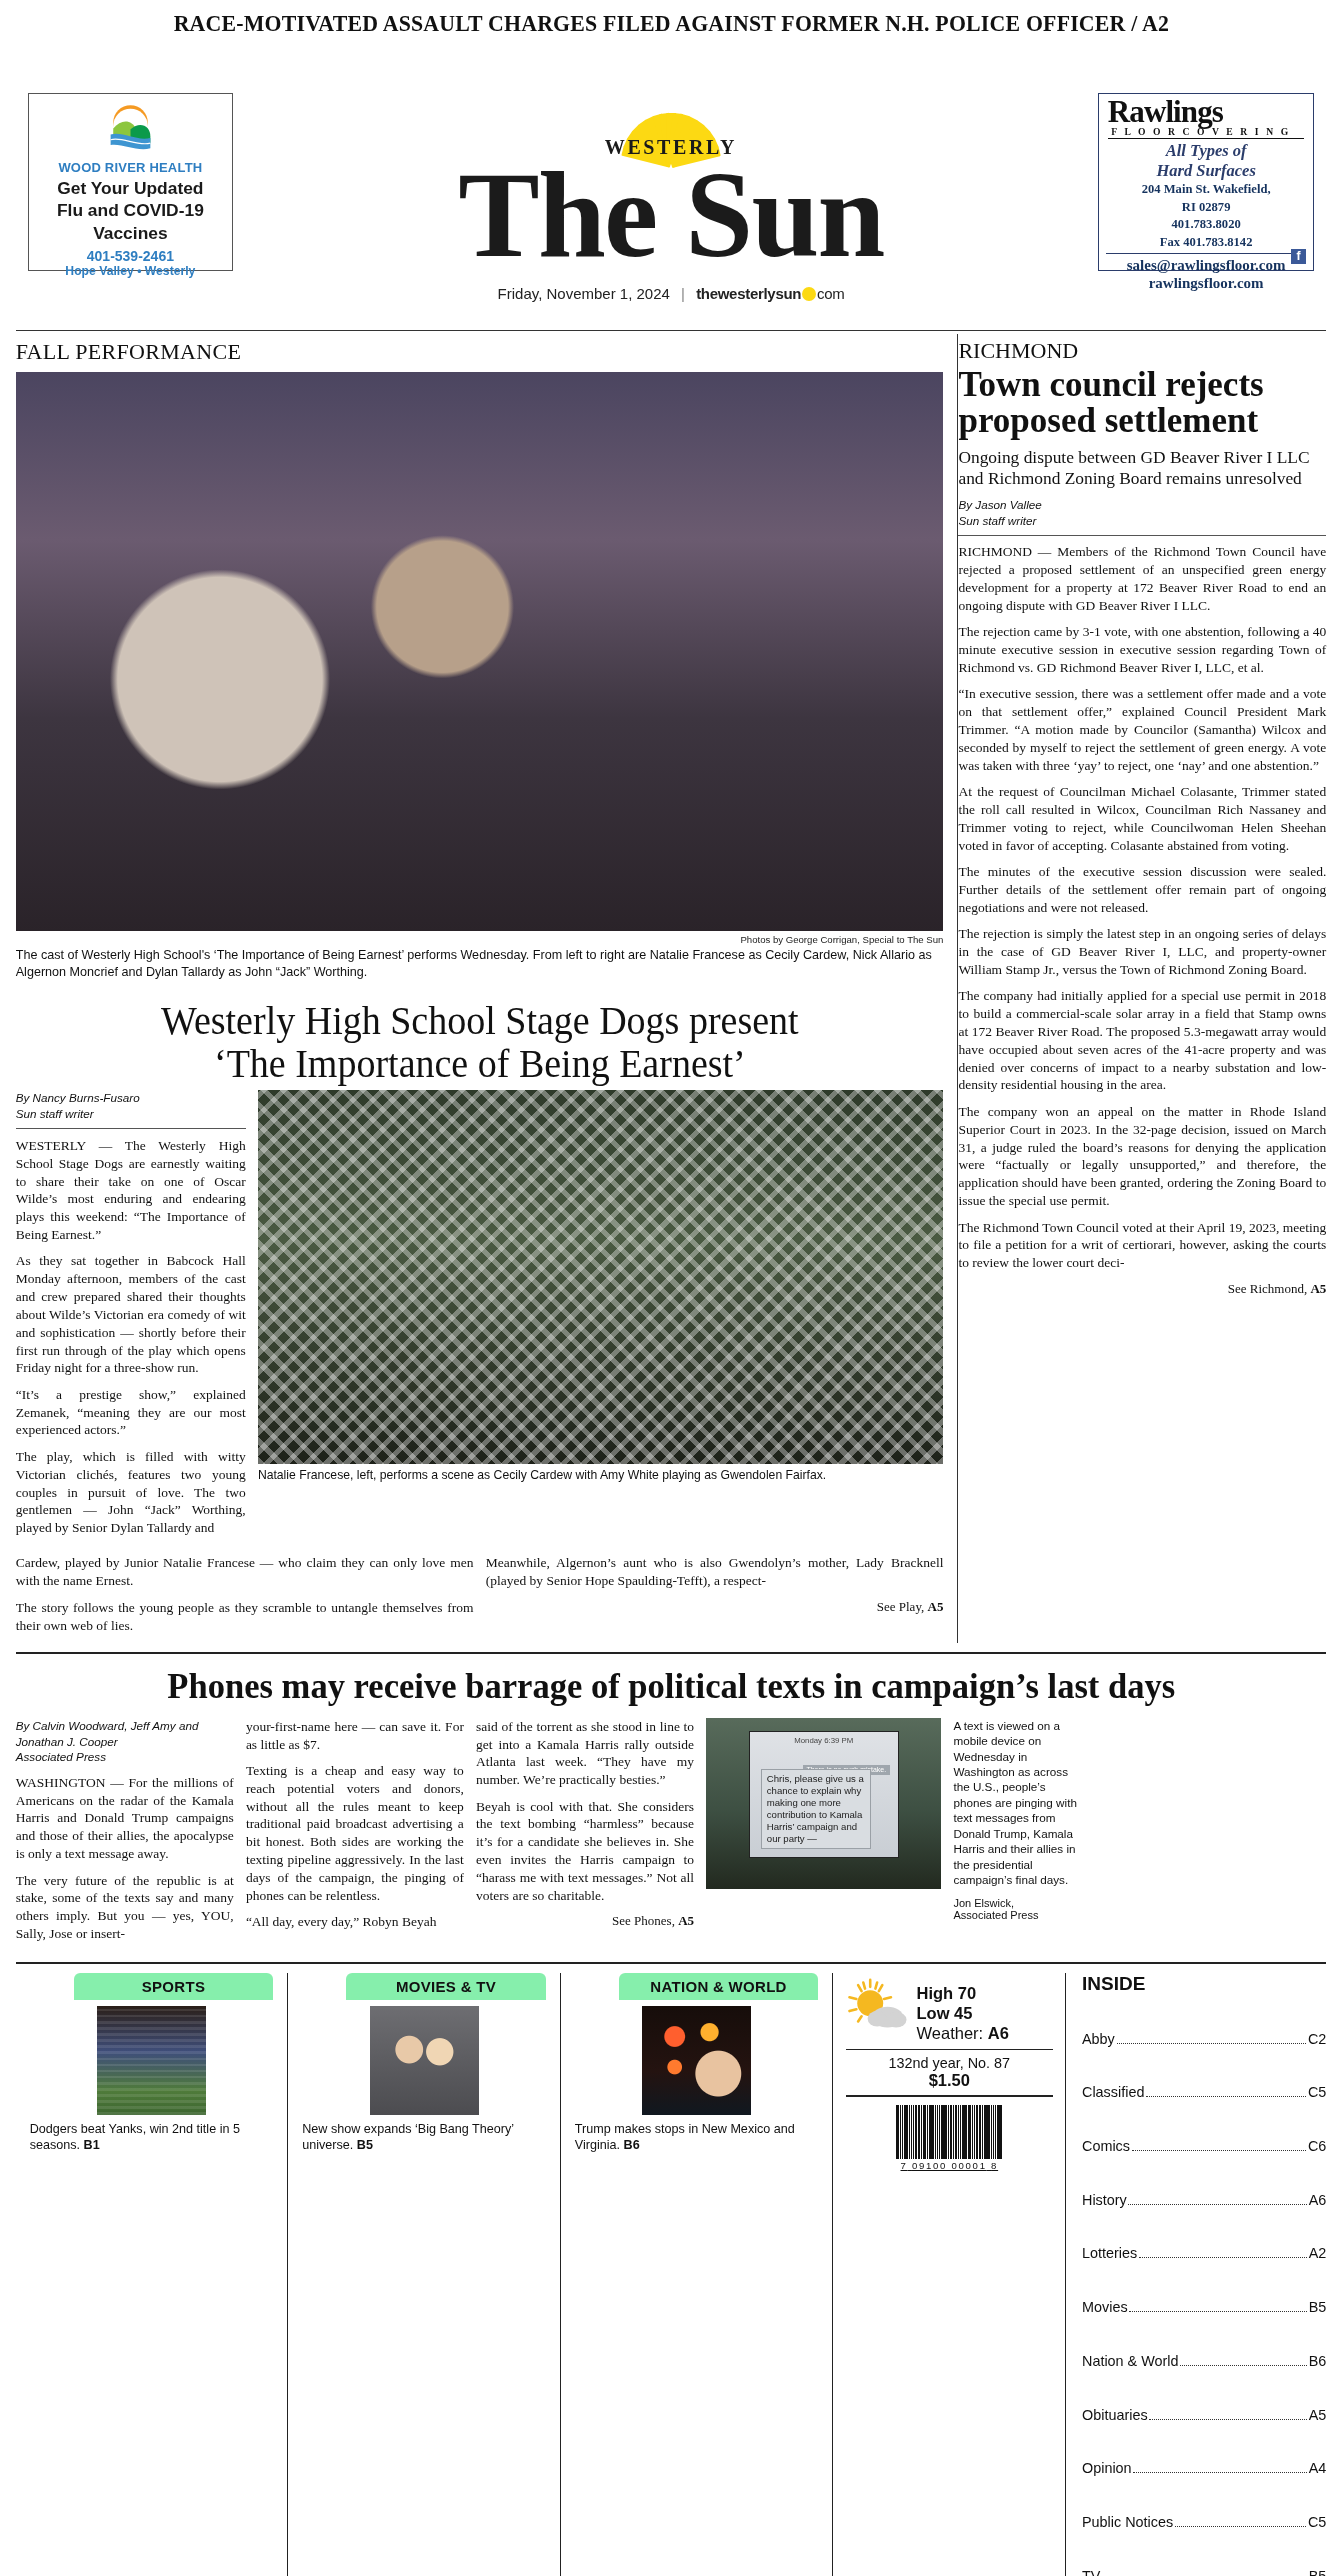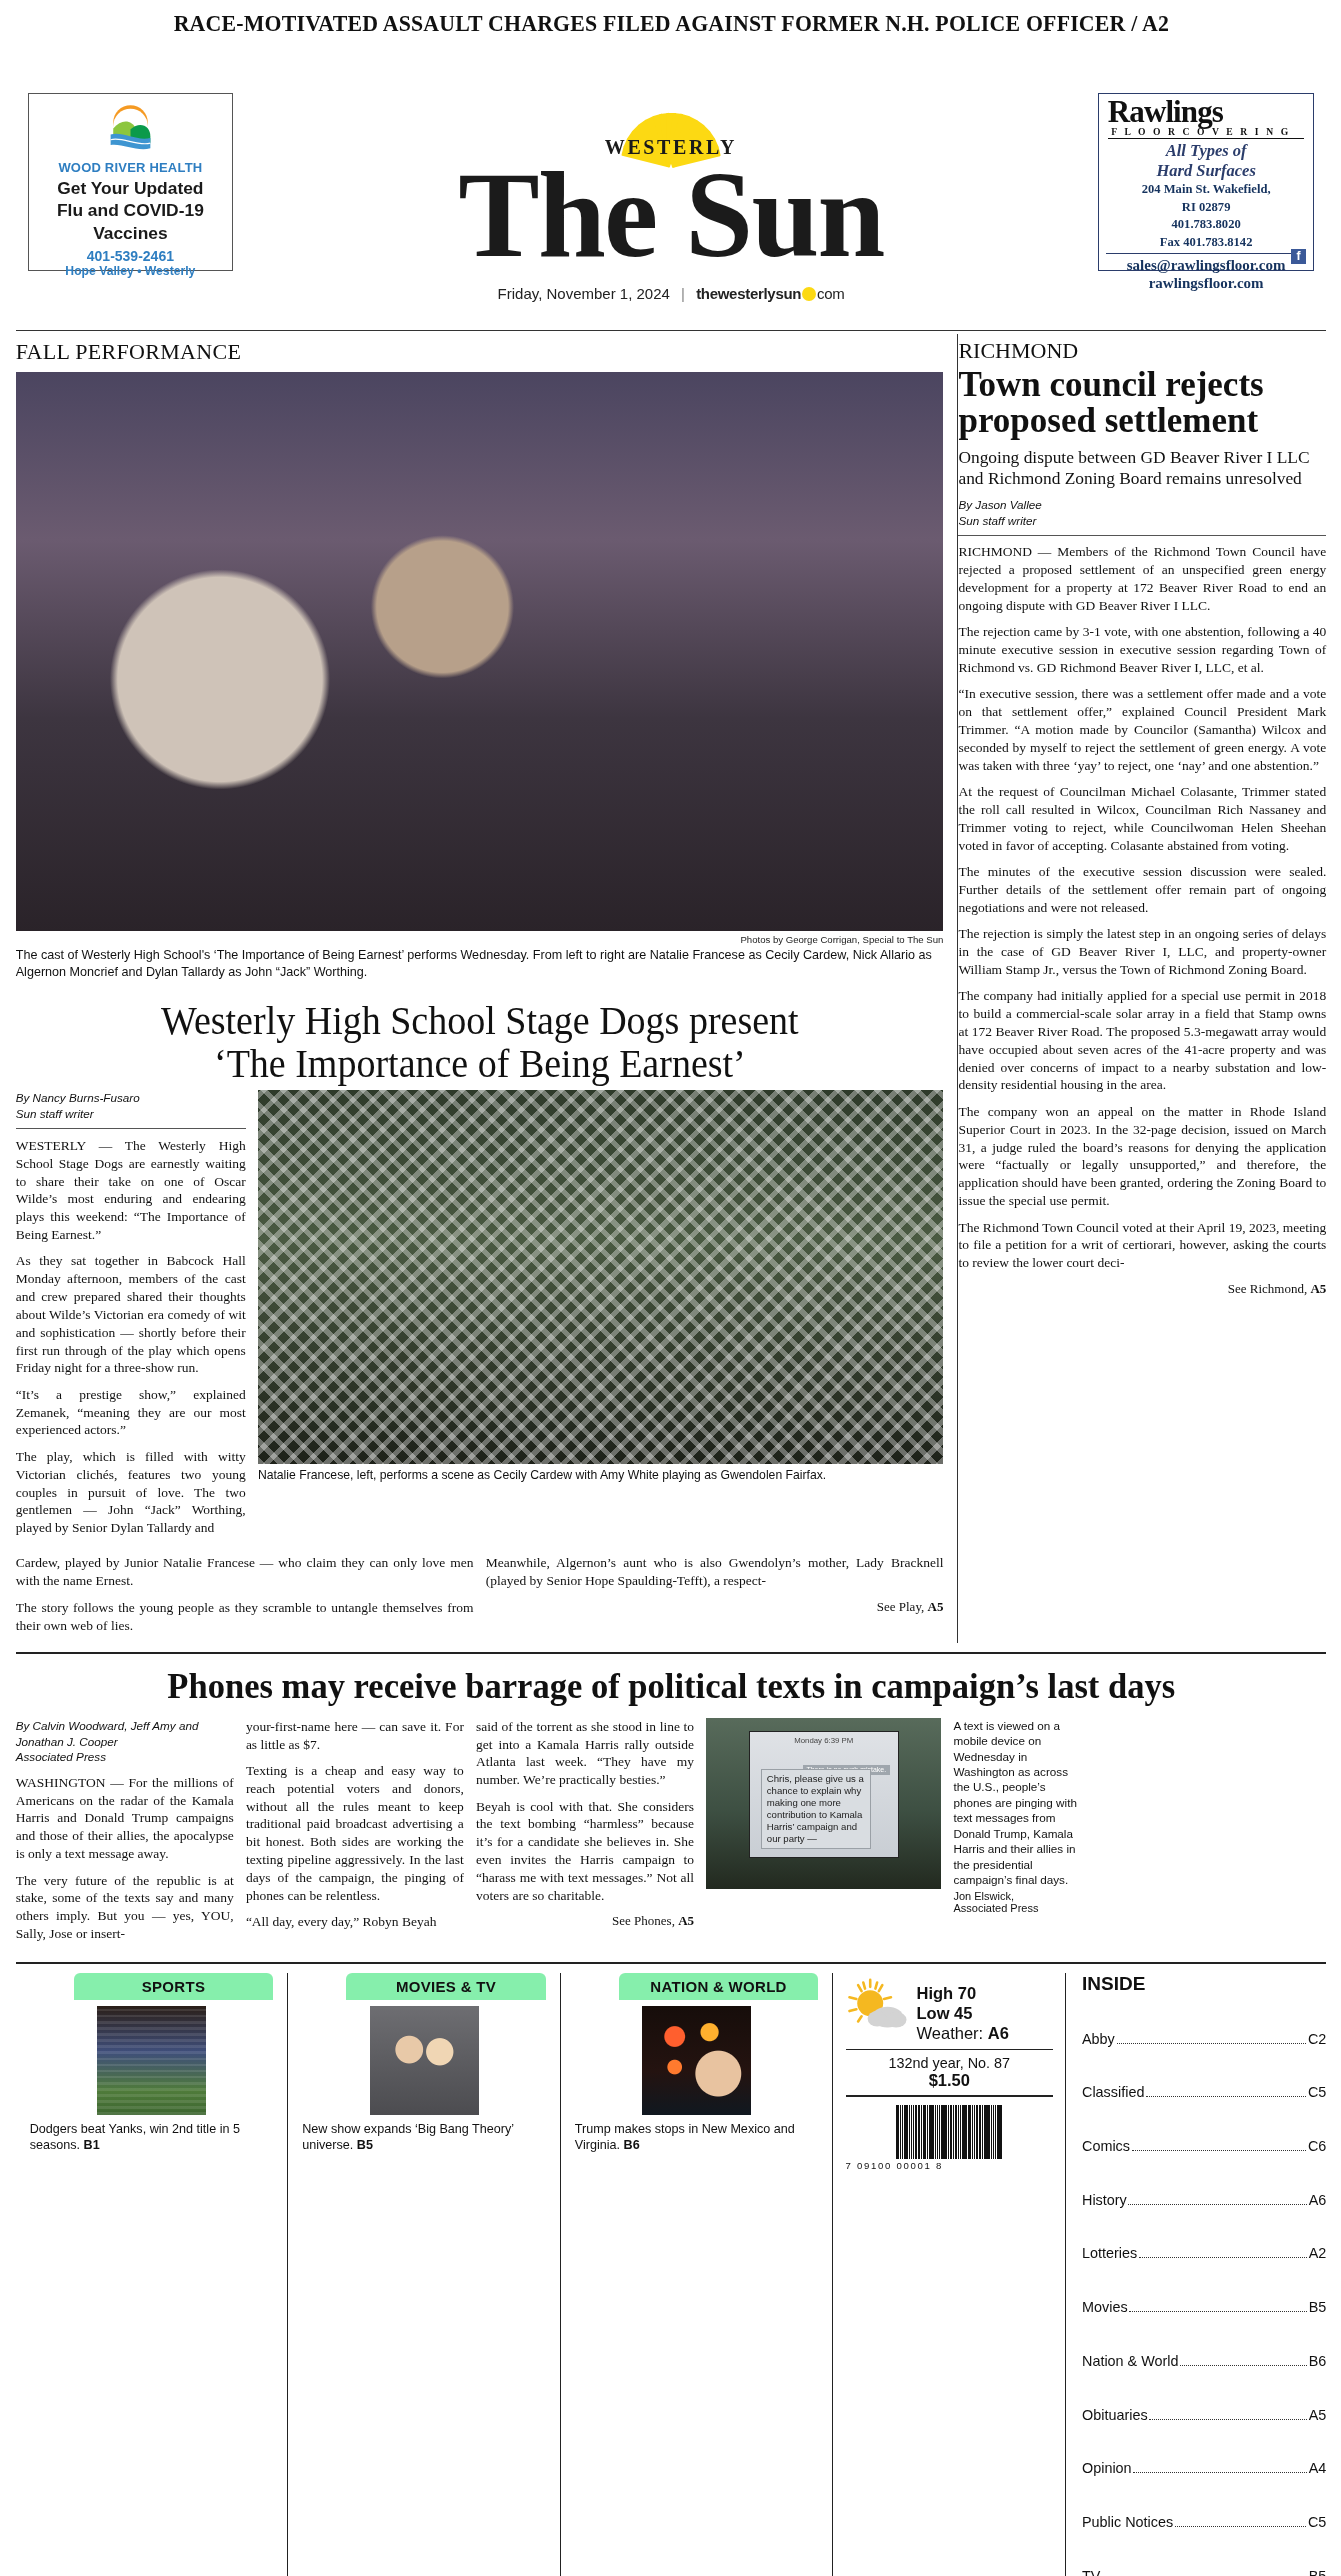--- a/index.html
+++ b/index.html
@@ -209,21 +209,21 @@
   }
   .phones-grid { display:flex; gap:12.2px; }
   .phones-grid .pc { flex:1; }
   .phones-photo { width:100%; background:#3a4b42; position:relative; }
   .ph-caption {
     font-family:"Liberation Sans", sans-serif;
     font-size:11.7px; line-height:1.32;
   }
   .ph-credit {
     font-family:"Liberation Sans", sans-serif;
-    font-size:11px; margin-top:2px;
+    font-size:11px; margin-top:9px;
   }
 
   
   .promo-row { display:flex; margin-top:8.7px; }
   .promo {
     flex:1; padding:0 14px; position:relative;
   }
   .promo + .promo { border-left:1.7px solid #222; }
   .promo-label {
     background:#86efac; border-radius:6.1px 6.1px 0 0;
@@ -253,21 +253,21 @@
   }
   .wx-price {
     font-family:"Liberation Sans", sans-serif;
     font-weight:700; font-size:16.5px; text-align:center;
   }
   .wx-rule2 { border-top:2.6px solid #222; margin:5.2px 0 5.2px; }
   .barcode { height:57px; display:flex; justify-content:center; align-items:flex-end; gap:0.9px; }
   .barcode i { display:block; background:#111; width:1.7px; height:54px; }
   .bc-digits {
     font-family:"Liberation Sans", sans-serif;
-    font-size:9.6px; text-align:left; letter-spacing:1.7px; margin-top:0.9px;
+    font-size:9.6px; text-align:center; letter-spacing:1.7px; margin-top:0.9px;text-decoration:underline;
   }
 
   .inside-box { width:261px; padding-left:15.7px; border-left:1.7px solid #222; }
   .inside-title {
     font-family:"Liberation Sans", sans-serif;
     font-weight:700; font-size:19px; margin-bottom:0.9px;
   }
   .inside-row {
     font-family:"Liberation Sans", sans-serif;
     font-size:14.4px; line-height:1.23;

